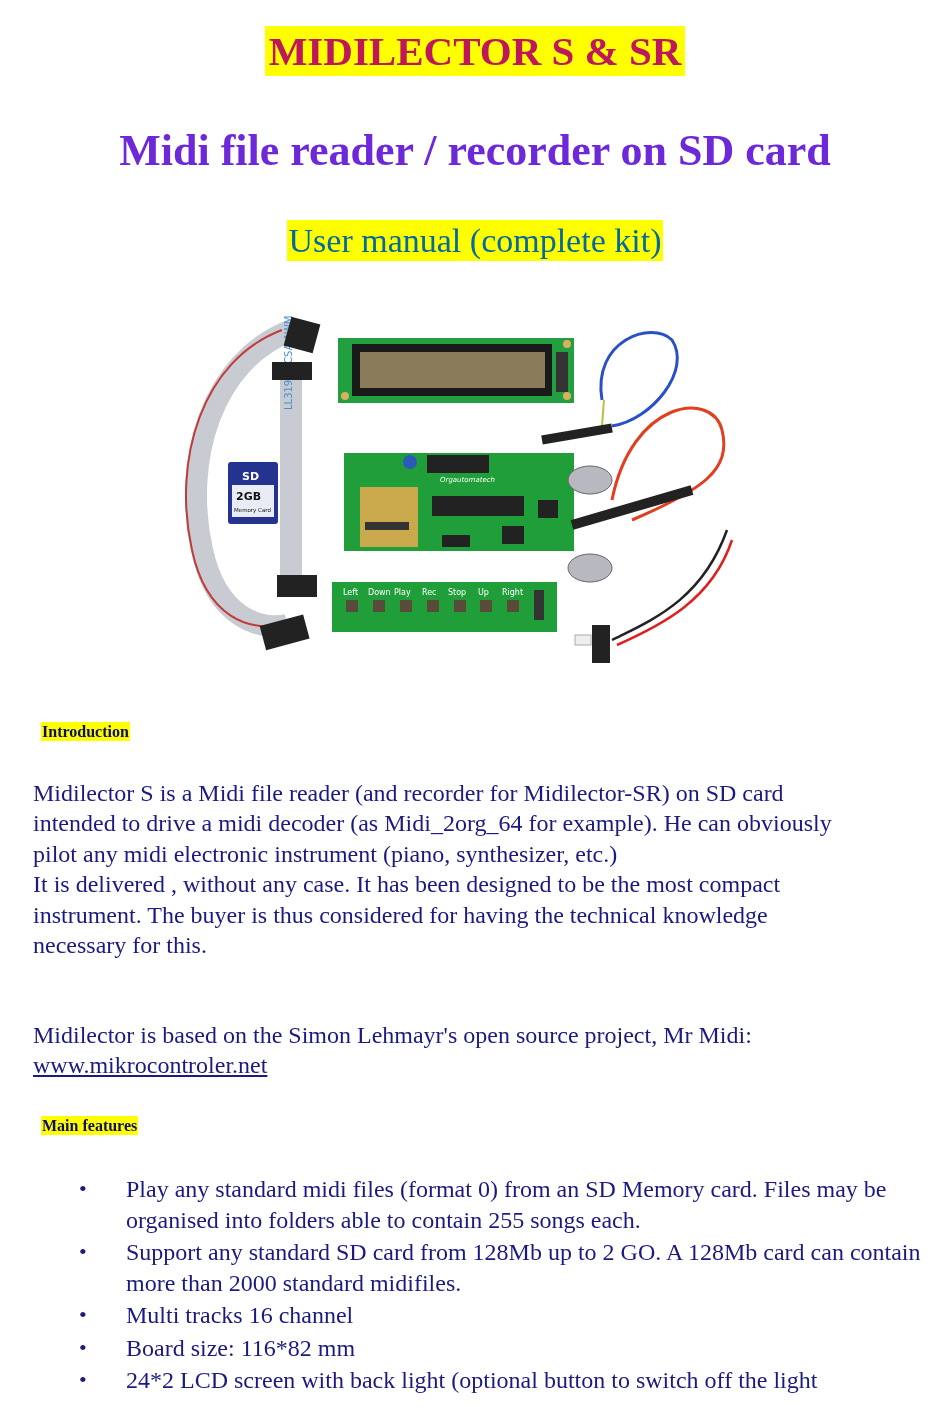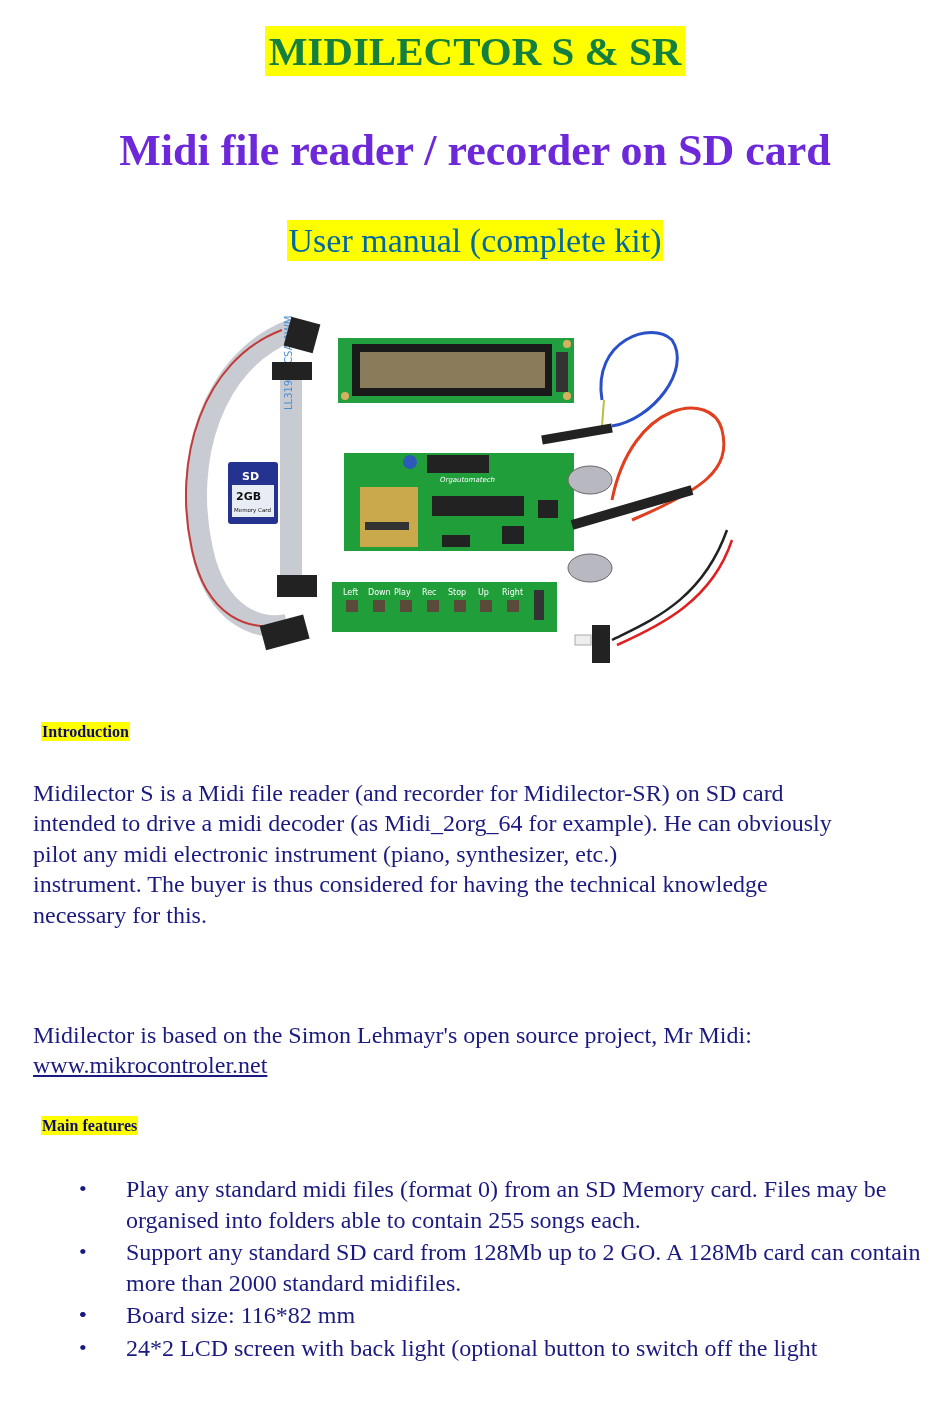--- a/index.html
+++ b/index.html
@@ -3,21 +3,21 @@
   <meta charset="utf-8">
   <style>
     html, body { margin: 0; padding: 0; background: #ffffff; }
     body {
       width: 950px; height: 1422px; position: relative; overflow: hidden;
       font-family: "Liberation Serif", "DejaVu Serif", serif;
       color: #1a1a7a;
     }
     .hl { background: #ffff00; }
     .title-block { position: absolute; left: 0; width: 950px; text-align: center; }
-    .t1 { top: 26px; font-size: 41px; font-weight: bold; color: #15803d; line-height: 50px; }
+    .t1 { top: 26px; font-size: 41px; font-weight: bold; color: #be185d; line-height: 50px; }
     .t1 span { padding: 2px 4px; }
     .t2 { top: 123px; font-size: 44px; font-weight: bold; color: #6d28d9; line-height: 56px; }
     .t3 { top: 219px; font-size: 34px; font-weight: normal; color: #0369a1; line-height: 44px; }
     .t3 span { padding: 2px 2px; }
 
     .photo {
       position: absolute; left: 172px; top: 300px; width: 600px; height: 385px;
     }
 
     .section-h {
@@ -135,20 +135,21 @@
 </div>
 
 <div class="section-h" style="top:716px;">
   <span class="hl">Introduction</span>
 </div>
 
 <div class="para" style="top:778px;">
   <div>Midilector S is a Midi file reader (and recorder for Midilector-SR) on SD card</div>
   <div>intended to drive a midi decoder (as Midi_2org_64 for example). He can obviously</div>
   <div>pilot any midi electronic instrument  (piano, synthesizer, etc.)</div>
+  <div>It is delivered , without any case. It has been designed to be the most compact</div>
   <div>instrument. The buyer is thus considered for having the technical knowledge</div>
   <div>necessary for this.</div>
 </div>
 
 <div class="para" style="top:1020px;">
   <div>Midilector is based on the Simon Lehmayr's open source project, Mr Midi:</div>
   <a href="#">www.mikrocontroler.net</a>
 </div>
 
 <div class="section-h" style="top:1110px;">
@@ -159,20 +160,21 @@
   <li>
     <span class="bullet">•</span>
     <span>Play any standard midi files (format 0)  from an SD Memory card. Files may be organised into folders able to contain 255 songs each.</span>
   </li>
   <li>
     <span class="bullet">•</span>
     <span>Support any standard SD card  from 128Mb up to 2 GO. A 128Mb card can contain more than 2000 standard midifiles.</span>
   </li>
   <li>
     <span class="bullet">•</span>
+    <span>Multi tracks 16 channel</span>
   </li>
   <li>
     <span class="bullet">•</span>
     <span>Board size: 116*82 mm</span>
   </li>
   <li>
     <span class="bullet">•</span>
     <span>24*2 LCD screen with back light (optional button to switch off the light</span>
   </li>
 </ul>

